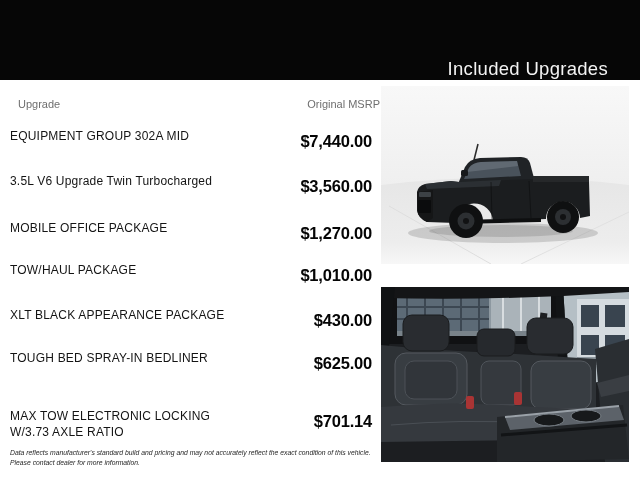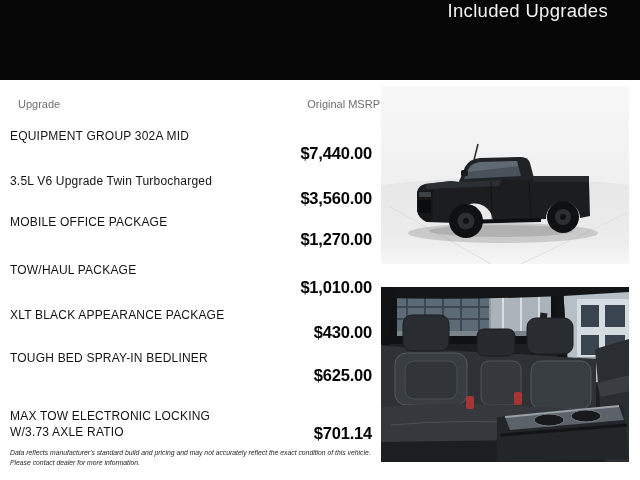--- a/index.html
+++ b/index.html
@@ -3,21 +3,21 @@
 <meta charset="utf-8">
 <style>
   html,body { margin:0; padding:0; background:#ffffff; }
   .page {
     position:relative; width:640px; height:480px; overflow:hidden;
     background:#ffffff; font-family:"Liberation Sans", sans-serif;
   }
   
   .header-bar {
     position:absolute; top:0; left:0; width:640px; height:80px;
-    background:#060606; display:flex; align-items:flex-start; justify-content:flex-end;
+    background:#060606; display:flex; align-items:flex-end; justify-content:flex-end;
     padding-right:32px; box-sizing:border-box;
   }
   .page-title {
     margin:0; color:#f3f3f3; font-size:18.5px; font-weight:400; letter-spacing:.3px;
   }
   
   .thead {
     position:absolute; left:10px; top:98px; width:362px;
     display:flex; justify-content:space-between;
     color:#6f6f6f; font-size:11px;padding-left:8px;
@@ -25,21 +25,21 @@
   .row {
     position:absolute; left:10px; width:362px;
     display:flex; justify-content:space-between; align-items:flex-start;
   }
   .row .name {
     font-size:12px; color:#141414; letter-spacing:.2px; line-height:1.35;
     max-width:232px; white-space:pre-line;
   }
   .row .price {
     font-size:16.5px; font-weight:700; color:#050505; letter-spacing:-.2px;
-    margin-top:16px; white-space:nowrap;
+    margin-top:4px; white-space:nowrap;
   }
   .disclaimer {
     position:absolute; left:10px; top:441px; width:366px;
     font-size:6.8px; font-style:italic; color:#1e1e1e; line-height:1.45;
     white-space:pre-line;
   }
   
   .photo { position:absolute; margin:0; padding:0; overflow:hidden; }
   .photo svg { display:block; }
   .photo-exterior { left:381px; top:86px;  width:248px; height:178px; }
@@ -63,21 +63,21 @@
   <div class="row" style="top: 128px;">
     <span class="name">EQUIPMENT GROUP 302A MID</span>
     <span class="price">$7,440.00</span>
   </div>
 
   <div class="row" style="top: 173px;">
     <span class="name">3.5L V6 Upgrade Twin Turbocharged</span>
     <span class="price">$3,560.00</span>
   </div>
 
-  <div class="row" style="top: 214px;">
+  <div class="row" style="top: 220px;">
     <span class="name">MOBILE OFFICE PACKAGE</span>
     <span class="price">$1,270.00</span>
   </div>
 
   <div class="row" style="top: 262px;">
     <span class="name">TOW/HAUL PACKAGE</span>
     <span class="price">$1,010.00</span>
   </div>
 
   <div class="row" style="top: 307px; gap: 8px;">

